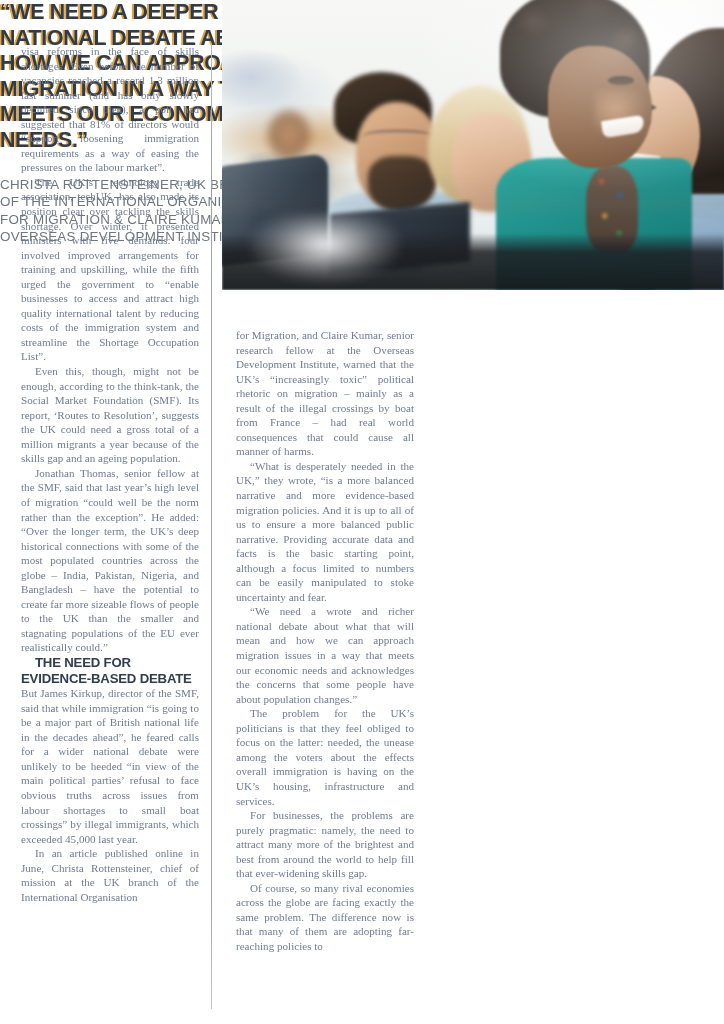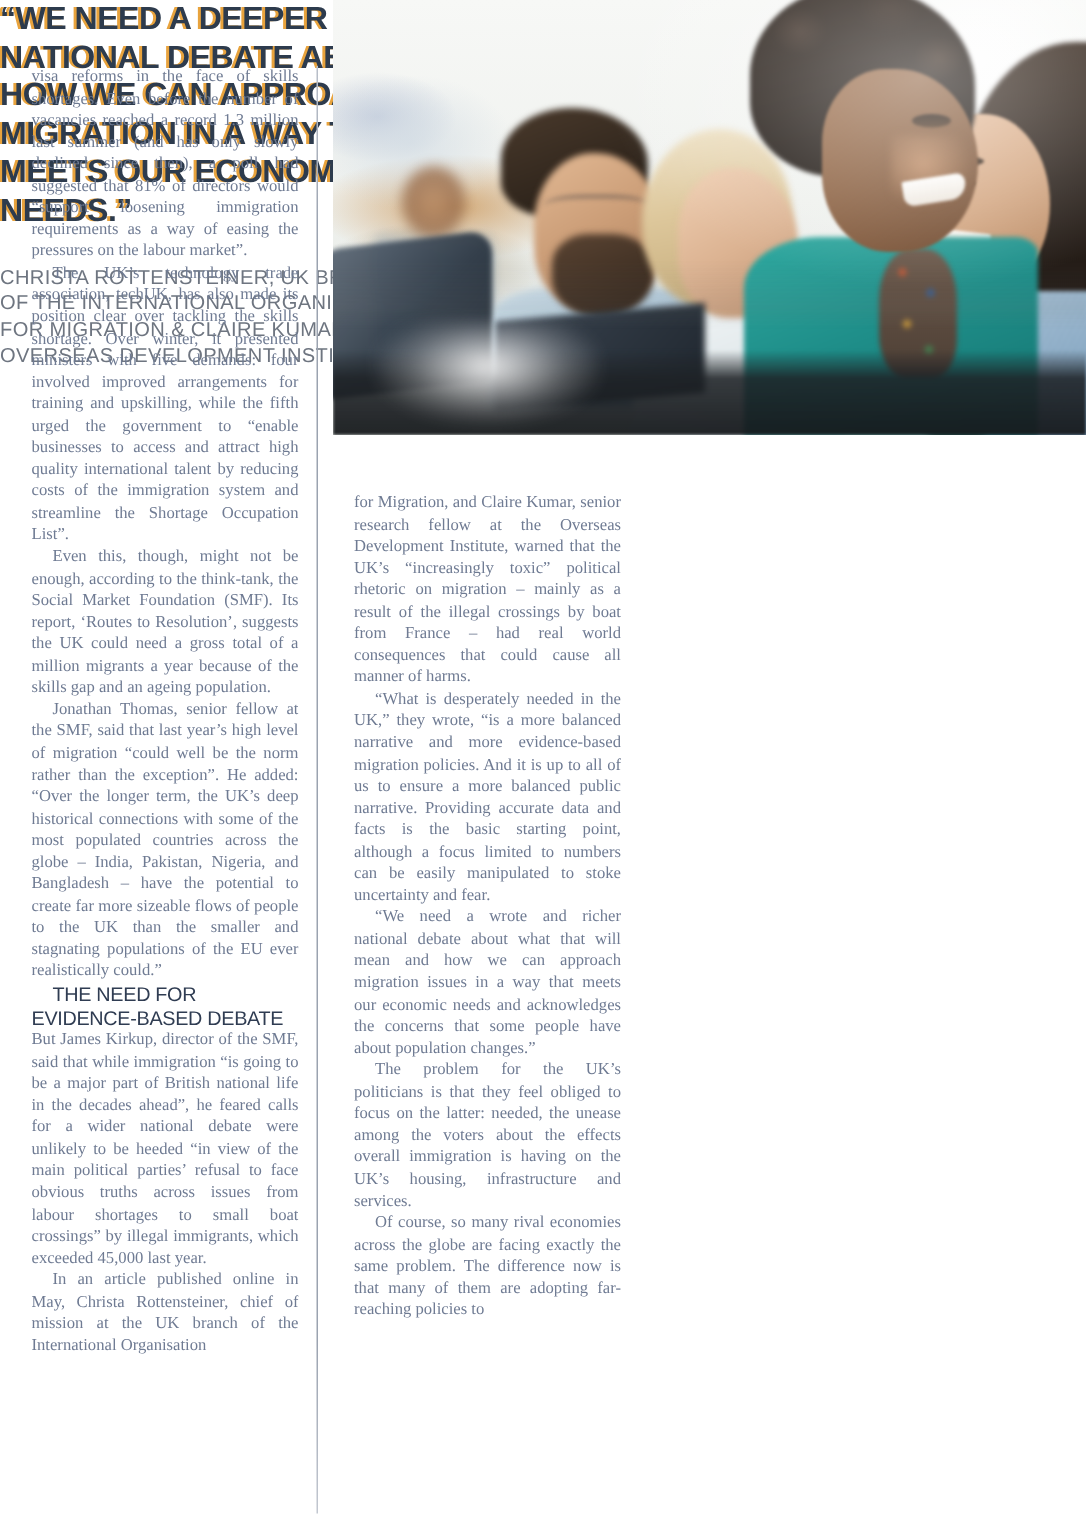--- a/index.html
+++ b/index.html
@@ -294,21 +294,21 @@
     position: absolute;
     left: 211px;
     top: 44px;
     width: 1px;
     height: 965px;
     background: linear-gradient(180deg, #b9bfc9 0%, #9ba3b0 12%, #9ba3b0 88%, #c2c7d0 100%);
   }
 
   .subhead {
     font-family: "Liberation Sans", sans-serif;
-    font-weight: normal;
+    font-weight: bold;
     font-size: 13.2px;
     line-height: 15.6px;
     letter-spacing: -0.2px;
     color: #2f3c52;
     text-align: left;
     text-indent: 0;
     margin: 11px 0 2px 0;
   }
 
   
@@ -385,27 +385,28 @@
 
 <div class="rule-v"></div>
 
 <div class="col" id="col-1">
   <p class="noindent">visa reforms in the face of skills shortages. Even before the number of vacancies reached a record 1.3 million last summer (and has only slowly declined since then), a poll had suggested that 81% of directors would “support loosening immigration requirements as a way of easing the pressures on the labour market”.</p>
   <p>The UK’s technology trade association, techUK, has also made its position clear over tackling the skills shortage. Over winter, it presented ministers with five demands: four involved improved arrangements for training and upskilling, while the fifth urged the government to “enable businesses to access and attract high quality international talent by reducing costs of the immigration system and streamline the Shortage Occupation List”.</p>
   <p>Even this, though, might not be enough, according to the think-tank, the Social Market Foundation (SMF). Its report, ‘Routes to Resolution’, suggests the UK could need a gross total of a million migrants a year because of the skills gap and an ageing population.</p>
   <p>Jonathan Thomas, senior fellow at the SMF, said that last year’s high level of migration “could well be the norm rather than the exception”. He added: “Over the longer term, the UK’s deep historical connections with some of the most populated countries across the globe – India, Pakistan, Nigeria, and Bangladesh – have the potential to create far more sizeable flows of people to the UK than the smaller and stagnating populations of the EU ever realistically could.”</p>
   <p class="subhead">THE NEED FOR EVIDENCE-BASED DEBATE</p>
   <p class="noindent">But James Kirkup, director of the SMF, said that while immigration “is going to be a major part of British national life in the decades ahead”, he feared calls for a wider national debate were unlikely to be heeded “in view of the main political parties’ refusal to face obvious truths across issues from labour shortages to small boat crossings” by illegal immigrants, which exceeded 45,000 last year.</p>
-  <p>In an article published online in May, Christa Rottensteiner, chief of mission at the UK branch of the International Organisation</p>
+  <p>In an article published online in June, Christa Rottensteiner, chief of mission at the UK branch of the International Organisation</p>
 </div>
 
 <div class="col" id="col-2">
   <p class="noindent">for Migration, and Claire Kumar, senior research fellow at the Overseas Development Institute, warned that the UK’s “increasingly toxic” political rhetoric on migration – mainly as a result of the illegal crossings by boat from France – had real world consequences that could cause all manner of harms.</p>
   <p>“What is desperately needed in the UK,” they wrote, “is a more balanced narrative and more evidence-based migration policies. And it is up to all of us to ensure a more balanced public narrative. Providing accurate data and facts is the basic starting point, although a focus limited to numbers can be easily manipulated to stoke uncertainty and fear.</p>
   <p>“We need a wrote and richer national debate about what that will mean and how we can approach migration issues in a way that meets our economic needs and acknowledges the concerns that some people have about population changes.”</p>
   <p>The problem for the UK’s politicians is that they feel obliged to focus on the latter: needed, the unease among the voters about the effects overall immigration is having on the UK’s housing, infrastructure and services.</p>
+  <p>For businesses, the problems are purely pragmatic: namely, the need to attract many more of the brightest and best from around the world to help fill that ever-widening skills gap.</p>
   <p>Of course, so many rival economies across the globe are facing exactly the same problem. The difference now is that many of them are adopting far-reaching policies to</p>
 </div>
 
 <div id="col-3">
   <p id="pullquote">“WE NEED A DEEPER NATIONAL DEBATE ABOUT HOW WE CAN APPROACH MIGRATION IN A WAY THAT MEETS OUR ECONOMIC NEEDS.”</p>
   <p id="pullquote-attrib">CHRISTA ROTTENSTEINER, UK BRANCH OF THE INTERNATIONAL ORGANISATION FOR MIGRATION &amp; CLAIRE KUMAR, OVERSEAS DEVELOPMENT INSTITUTE</p>
 </div>
 
 </body></html>

